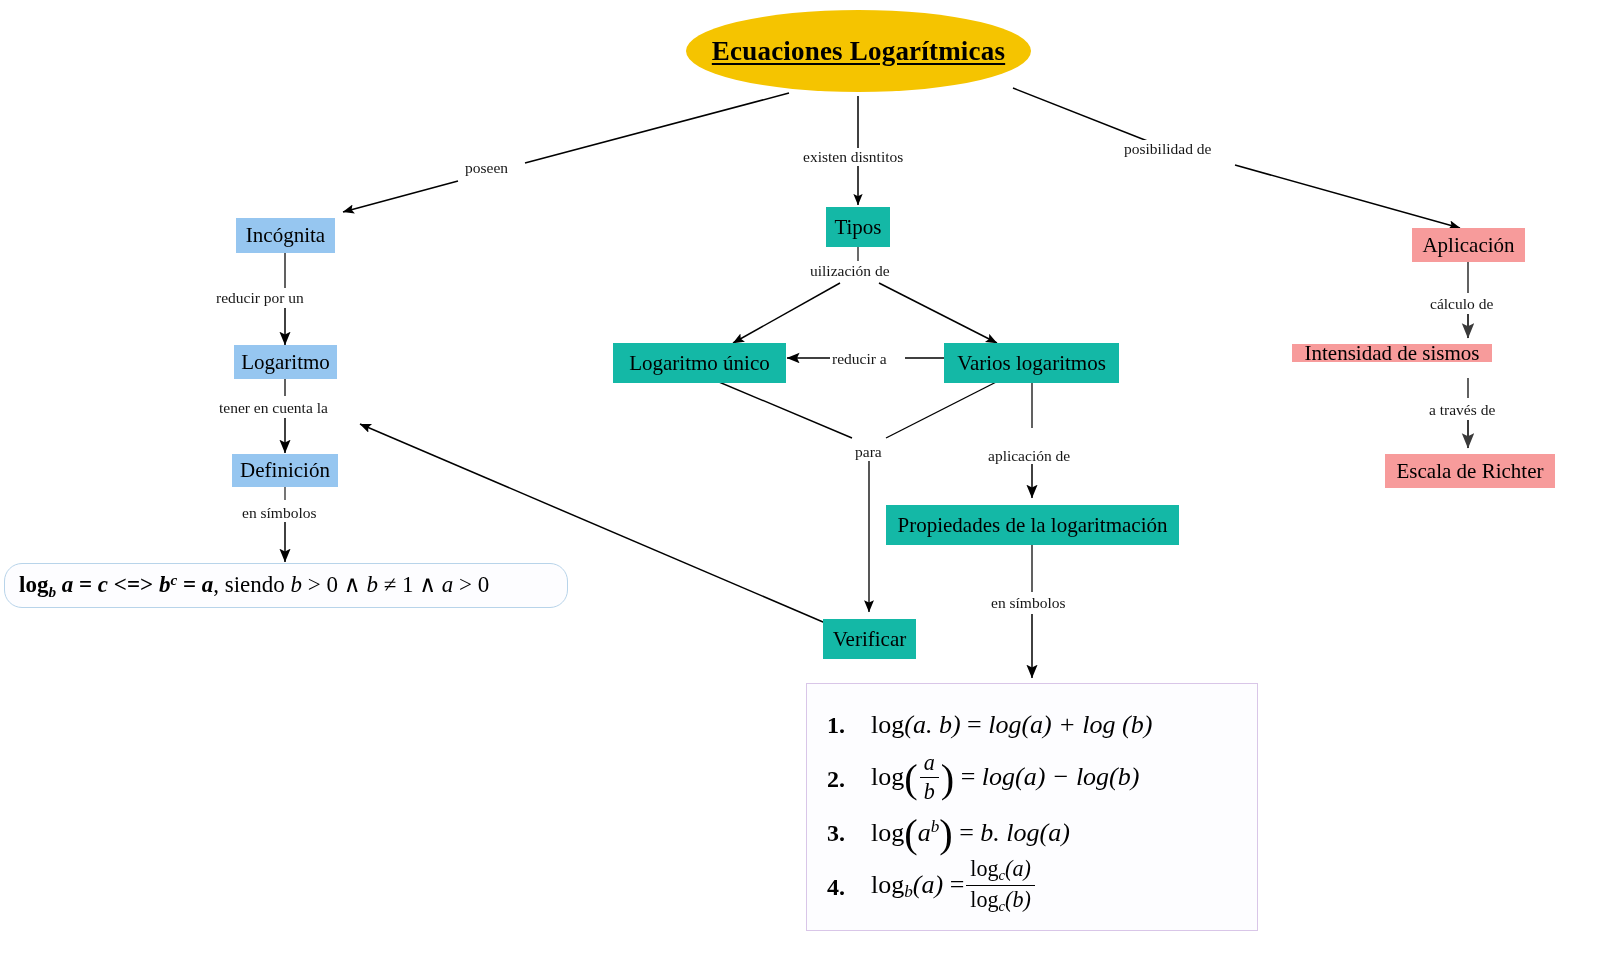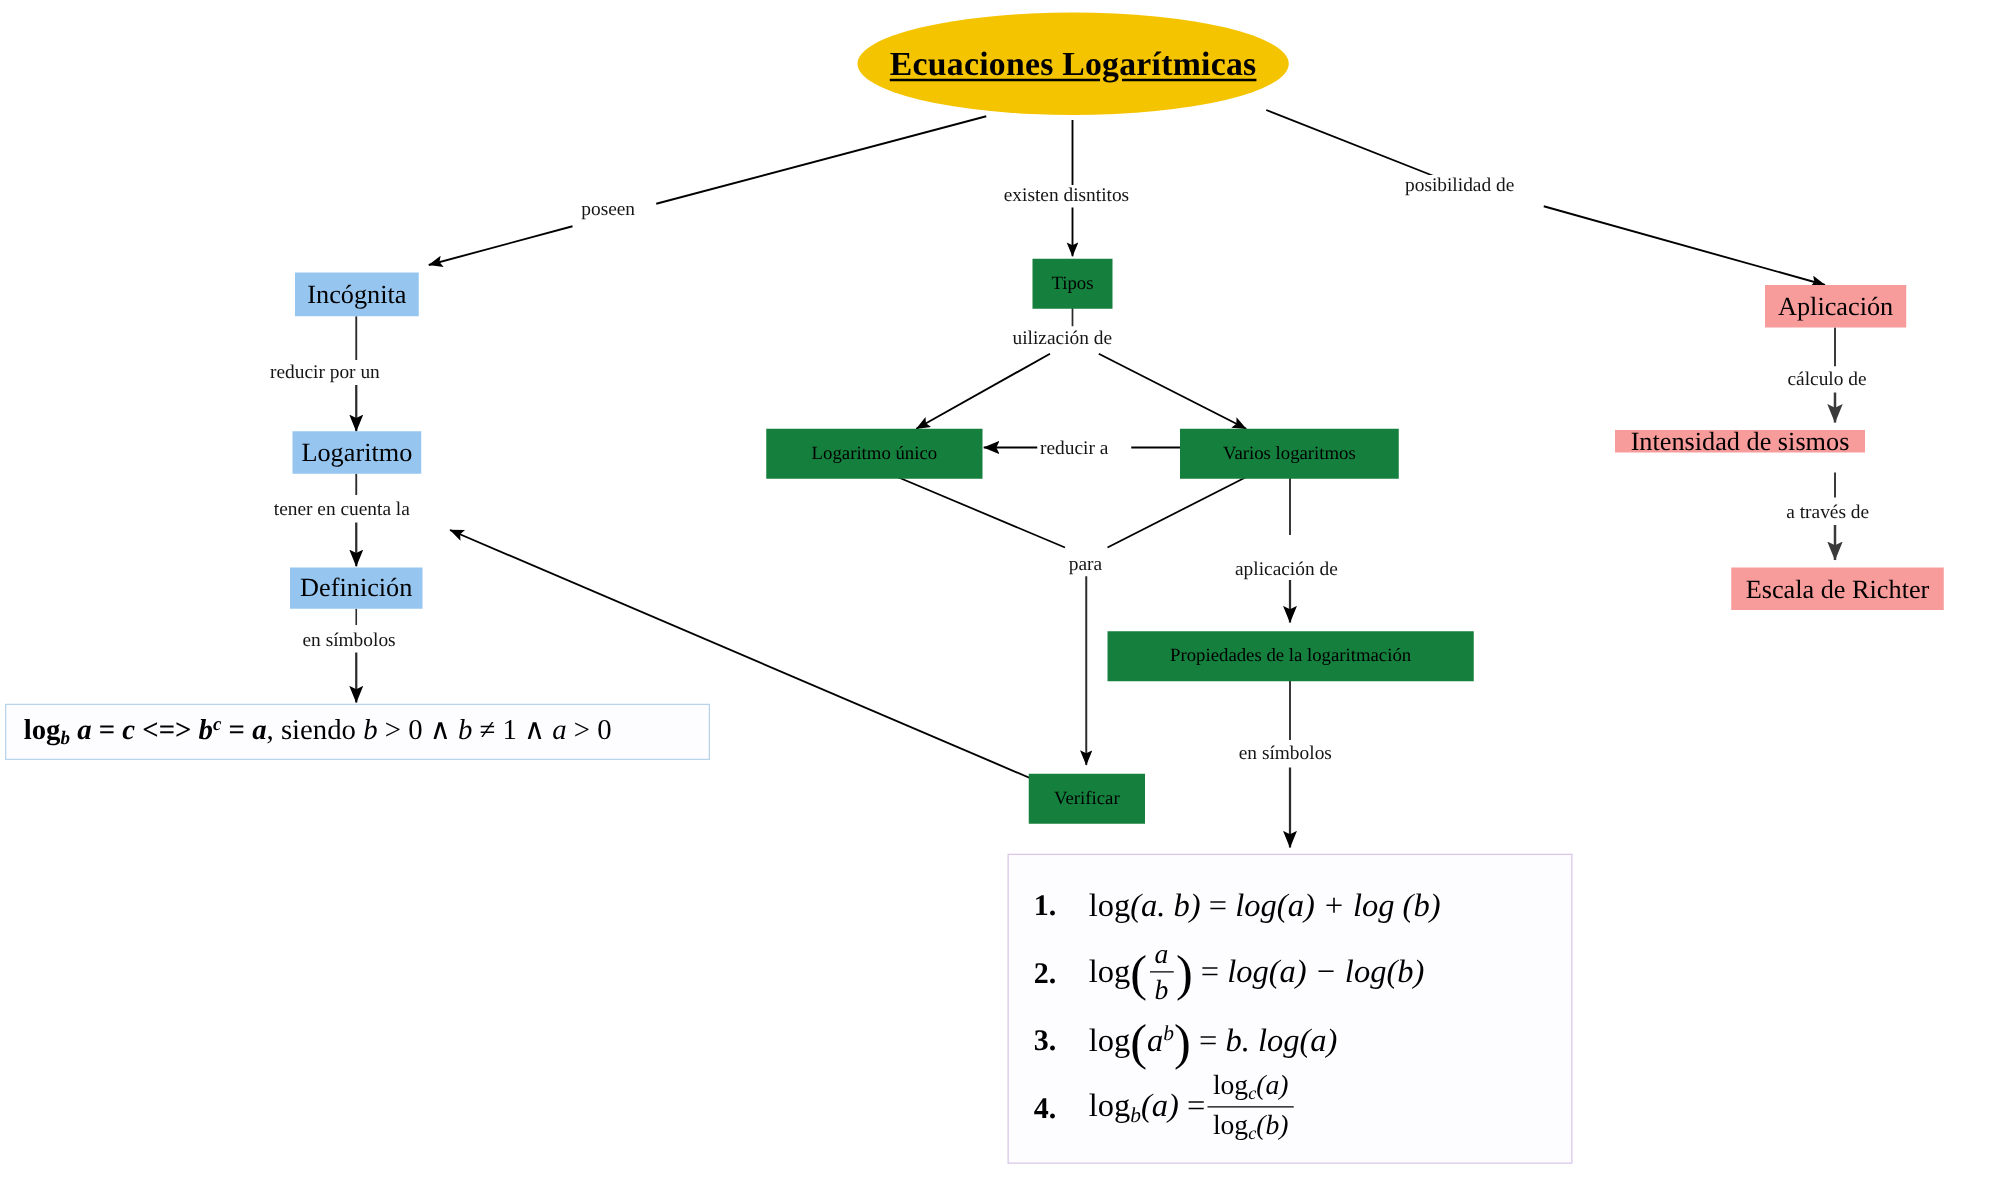--- a/index.html
+++ b/index.html
@@ -48,22 +48,22 @@
   .node-root .root-text {
     text-decoration: underline;
     text-underline-offset: 3px;
   }
   .node-blue {
     background: #96C6F0;
     font-size: 21px;
     padding: 2px 7px;
   }
   .node-purple {
-    background: #15803d;
-    font-size: 15px;
+    background: #14b8a6;
+    font-size: 21px;
     padding: 20px 7px;
   }
   .node-red {
     background: #F79B9B;
     font-size: 21px;
     padding: 2px 7px;
   }
 
   
   .edge-label {
@@ -270,21 +270,21 @@
   <div class="edge-label" style="left:853px; top:443px;">para</div>
 
   <div class="edge-label" style="left:986px; top:430px;margin-top:17px;">aplicación de</div>
 
   <div class="edge-label" style="left:989px; top:594px;">en símbolos</div>
 
   <div class="edge-label" style="left:1428px; top:295px;">cálculo de</div>
 
   <div class="edge-label" style="left:1427px; top:401px;">a través de</div>
 
-  <div class="formula-box" id="definition-formula" style="left:4px; top:563px; width:564px; height:45px;">
+  <div class="formula-box" id="definition-formula" style="left:4px; top:563px; width:564px; height:45px;border-radius:18px;">
     <span class="math">
       <span class="mb">log</span><span class="sub mb">b</span>&nbsp;<span class="mbi">a</span>
       <span class="mb">=</span>
       <span class="mbi">c</span>
       <span class="mb">&lt;=&gt;</span>
       <span class="mbi">b</span><span class="sup sup-b">c</span>
       <span class="mb">=</span>
       <span class="mbi">a</span><span>, siendo</span>
       <span class="mi">b</span>
       <span>&gt;</span>

